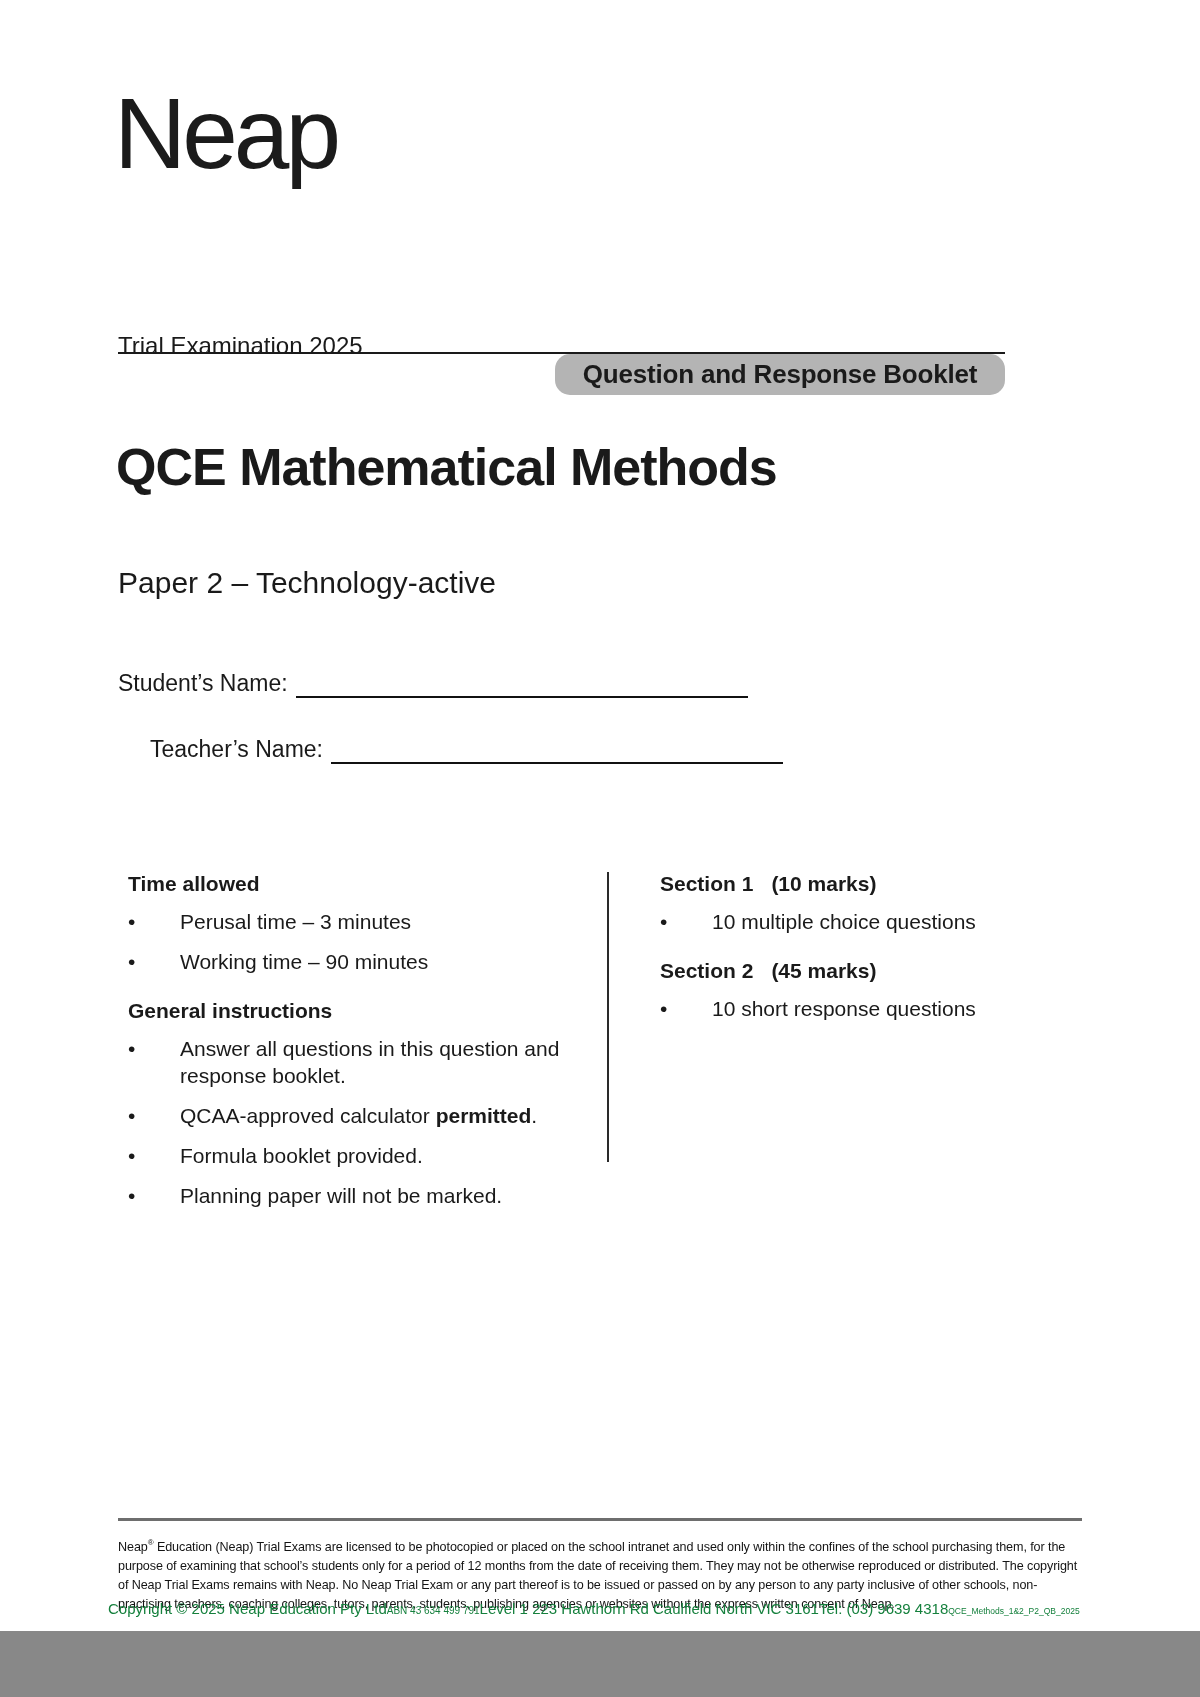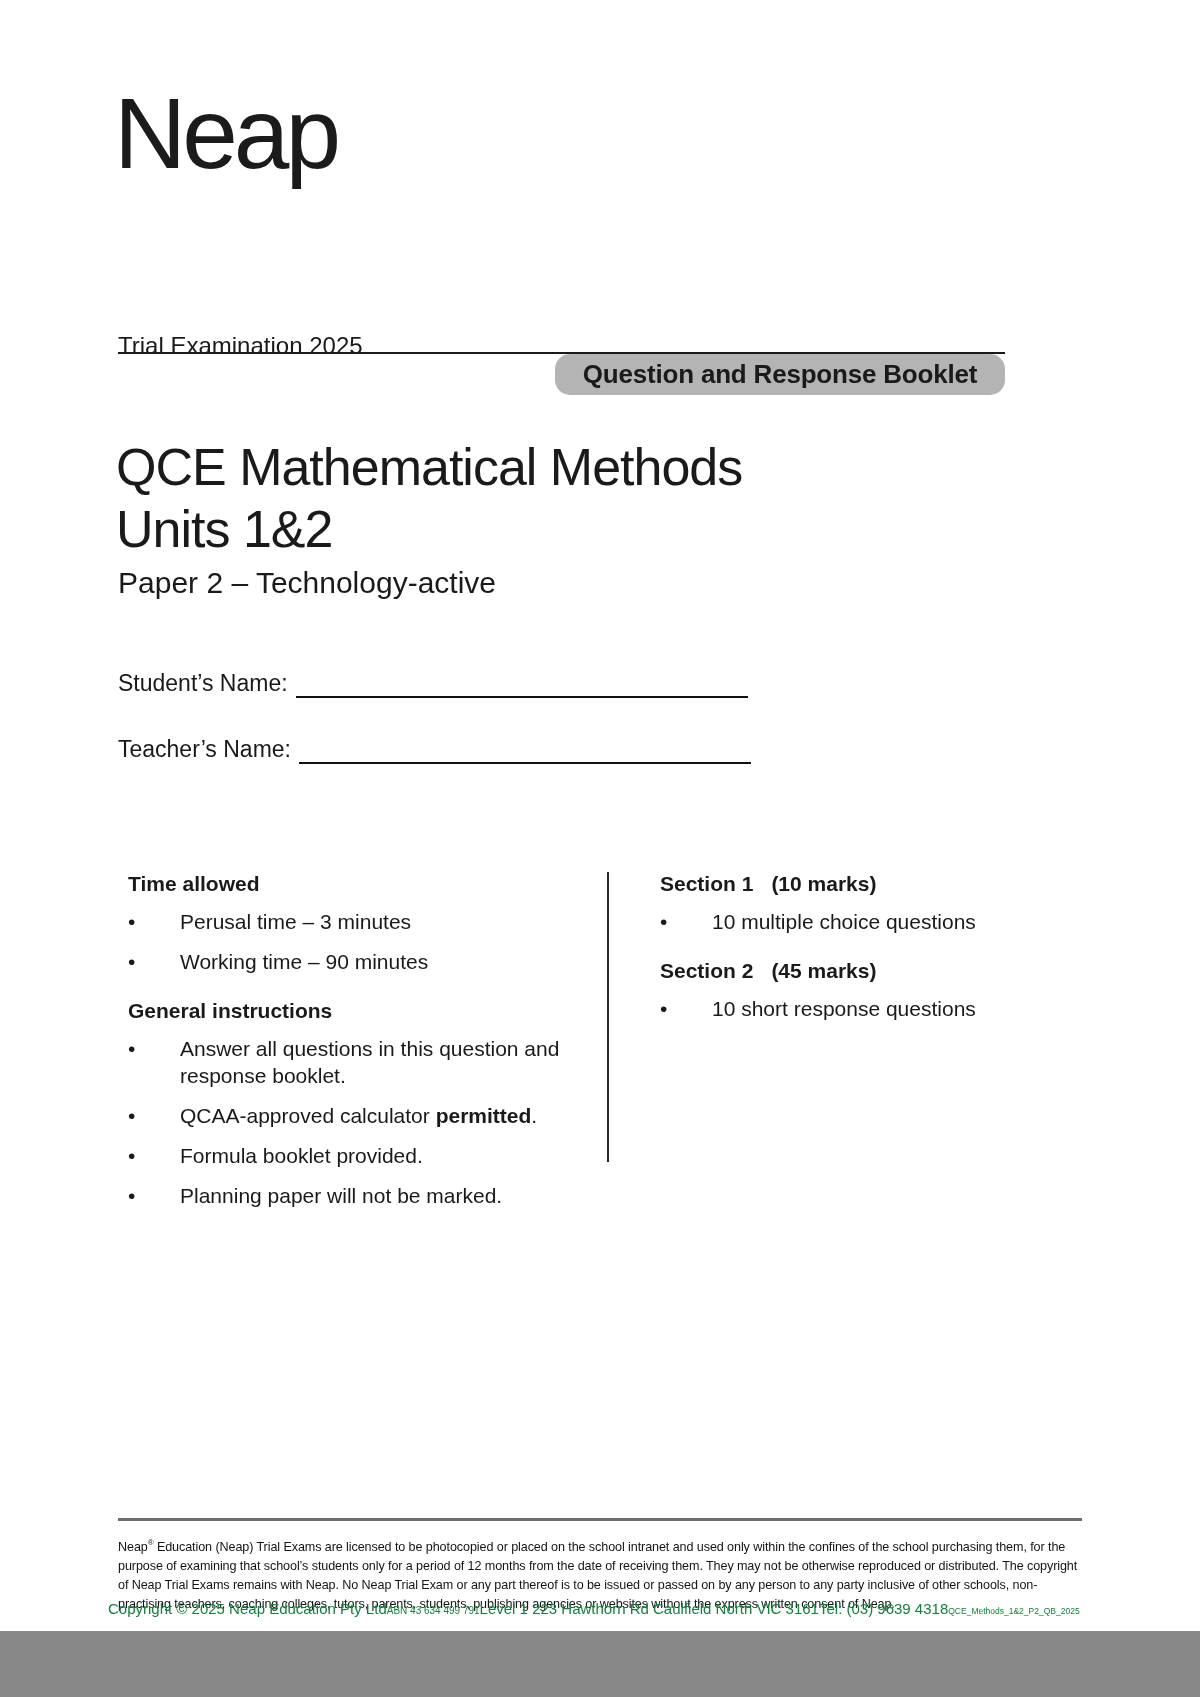--- a/index.html
+++ b/index.html
@@ -22,27 +22,27 @@
   .exam-series{position:absolute;left:118px;top:288px;font-size:24px;margin-top:44px;}
   .header-rule{position:absolute;left:118px;top:352px;width:887px;height:2px;background:#1a1a1a;}
   .banner{
     position:absolute;left:555px;top:354px;width:450px;height:41px;
     background:#b4b4b4;display:flex;align-items:center;justify-content:center;
     font-size:26px;font-weight:700;letter-spacing:-0.2px;border-radius:15px;
   }
   
   .main-title{
     position:absolute;left:116px;top:436px;
-    font-size:52px;font-weight:400;line-height:62px;letter-spacing:-1px;
+    font-size:52px;font-weight:700;line-height:62px;letter-spacing:-1px;
   }
   .subtitle{position:absolute;left:118px;top:566px;font-size:30px;}
   
   .name-row{position:absolute;left:118px;font-size:23px;white-space:nowrap;}
   .name-row.student{top:670px;}
-  .name-row.teacher{top:736px;}
+  .name-row.teacher{top:736px;margin-left:32px;}
   .writein{
     display:inline-block;width:452px;height:2px;
     border-bottom:2px solid #111;
     vertical-align:-7px;margin-left:8px;
   }
   
   .info-left{position:absolute;left:128px;top:872px;width:462px;}
   .info-right{position:absolute;left:660px;top:872px;width:430px;}
   .col-divider{position:absolute;left:607px;top:872px;width:2px;height:290px;background:#2a2a2a;}
   .info-heading{font-size:21px;font-weight:700;margin:0 0 12px 0;}
@@ -75,21 +75,20 @@
   <div class="logo">Neap</div>
 
   <div class="exam-series">Trial Examination 2025</div>
   <div class="header-rule"></div>
   <div class="banner">
     <span>Question and Response Booklet</span>
   </div>
 
   <div class="main-title">
     <div>QCE Mathematical Methods</div>
-    <div>Units 1&amp;2</div>
   </div>
   <div class="subtitle">Paper 2 – Technology-active</div>
 
   <div class="name-row student">
     <span>Student’s Name:</span><span class="writein"></span>
   </div>
   <div class="name-row teacher">
     <span>Teacher’s Name:</span><span class="writein"></span>
   </div>
 

